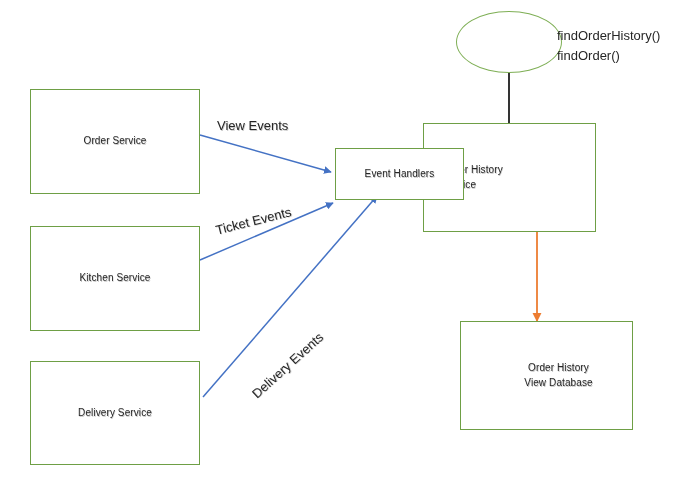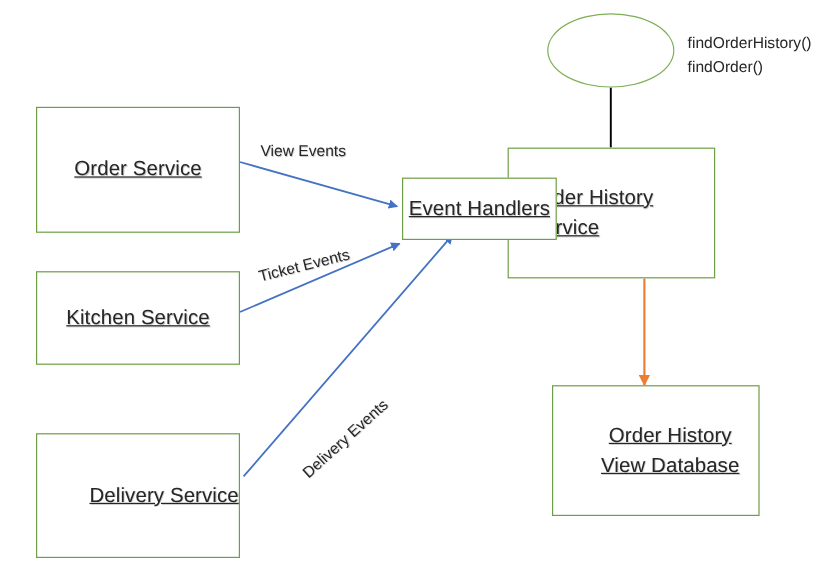--- a/index.html
+++ b/index.html
@@ -30,26 +30,25 @@
     background: #ffffff;
     border: 1.6px solid #6E9F45;
     box-sizing: border-box;
     display: flex;
     align-items: center;
     justify-content: center;
     text-align: center;
   }
   .node-label {
     color: #262626;
-    font-size: 17px;
+    font-size: 10px;
     line-height: 1.45;
     letter-spacing: 0.1px;
     text-shadow: 0.7px 0.7px 0.6px rgba(150,150,150,0.55);
     white-space: pre-line;
-    text-decoration: underline;
   }
   .node-label.left-align {
     text-align: left;
     width: 100%;
     padding-left: 18px;
     box-sizing: border-box;
   }
   .edge-label {
     position: absolute;
     color: #262626;
@@ -99,36 +98,36 @@
     <line x1="537" y1="232" x2="537" y2="321" stroke="#ED7D31" stroke-width="1.8" marker-end="url(#arrow-orange)"></line>
   </svg>
 
   <div class="node-box" style="left:423px; top:123px; width:173px; height:109px;">
     <span class="node-label left-align">Order History
 Service</span>
   </div>
 
   <div class="ellipse-node" style="left:456px; top:11px; width:106px; height:62px;"></div>
 
-  <div class="iface-label" style="left:557px; top:26px;margin-left:16px;">findOrderHistory()
+  <div class="iface-label" style="left:557px; top:26px;">findOrderHistory()
 findOrder()</div>
 
   <div class="node-box" style="left:335px; top:148px; width:129px; height:52px;">
     <span class="node-label">Event Handlers</span>
   </div>
 
   <div class="node-box" style="left:30px; top:89px; width:170px; height:105px;">
     <span class="node-label">Order Service</span>
   </div>
 
-  <div class="node-box" style="left:30px; top:226px; width:170px; height:78px;">
+  <div class="node-box" style="left:30px; top:226px; width:170px; height:105px;">
     <span class="node-label">Kitchen Service</span>
   </div>
 
-  <div class="node-box" style="left:30px; top:361px; width:170px; height:104px;justify-content:flex-end;">
+  <div class="node-box" style="left:30px; top:361px; width:170px; height:104px;">
     <span class="node-label">Delivery Service</span>
   </div>
 
   <div class="node-box" style="left:460px; top:321px; width:173px; height:109px;padding-left:24px;">
     <span class="node-label">Order History
 View Database</span>
   </div>
 
   <div class="edge-label" style="left:217px; top:118px; transform: rotate(0deg);">View Events</div>
 

